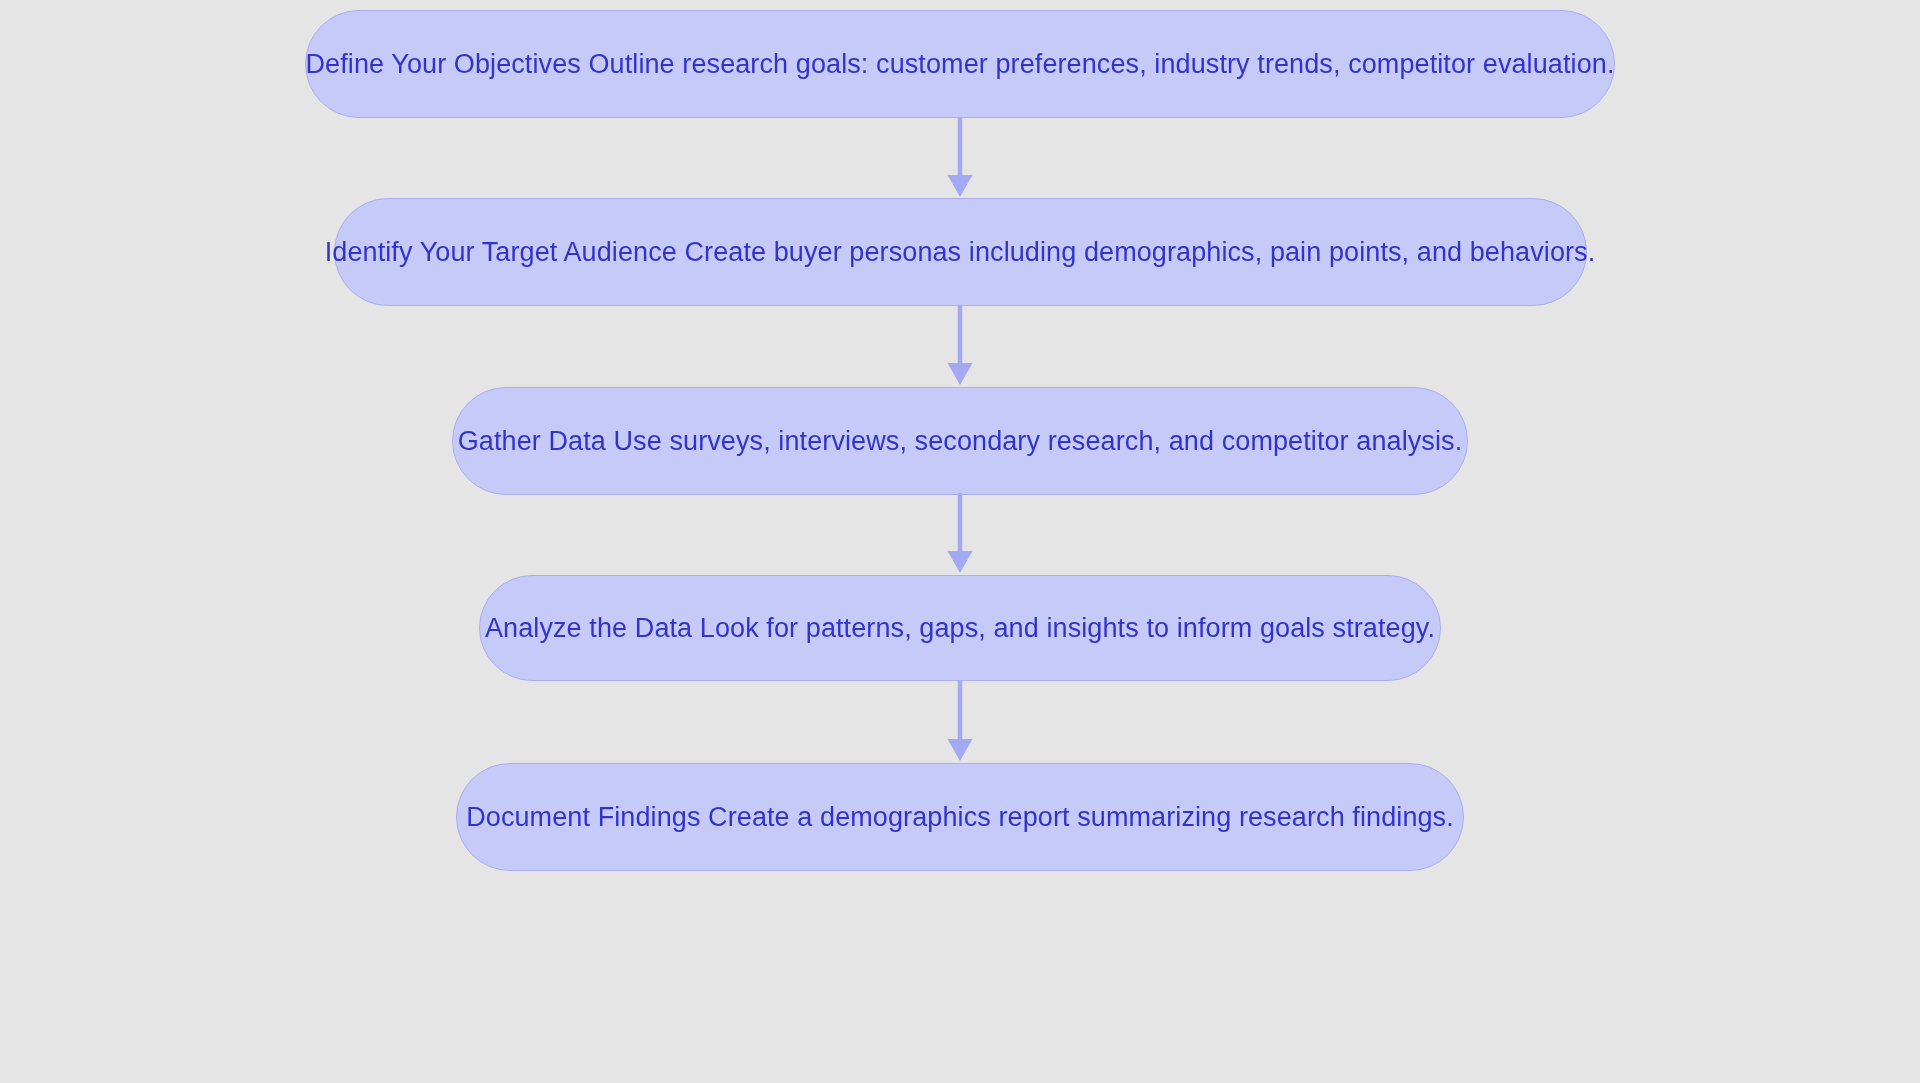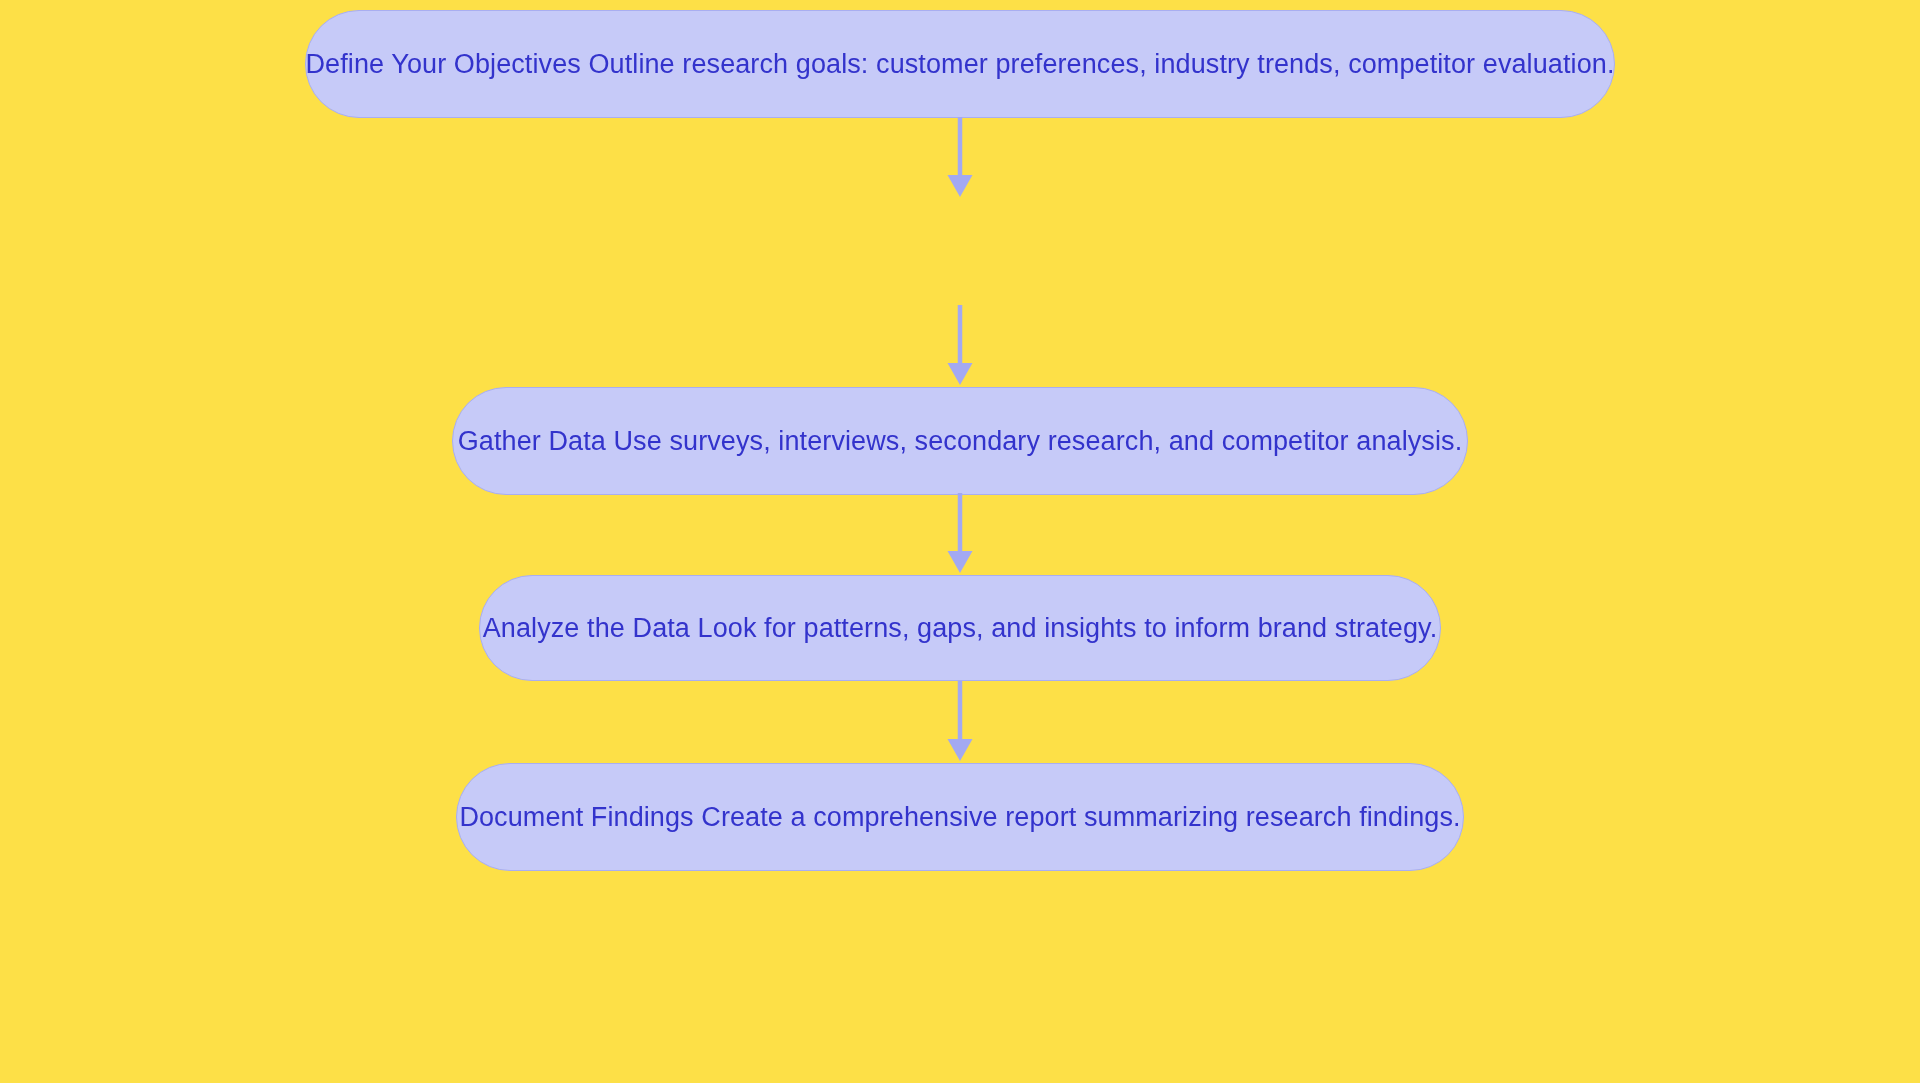--- a/index.html
+++ b/index.html
@@ -11,21 +11,21 @@
     width: 1920px;
     height: 1083px;
     font-family: "Liberation Sans", sans-serif;
     overflow: hidden;
   }
 
   .flowchart {
     position: relative;
     width: 1920px;
     height: 1083px;
-    background: #fde047;
+    background: #e5e5e5;
   }
 
   .flow-row {
     position: absolute;
     left: 0;
     width: 1920px;
     display: flex;
     align-items: center;
     justify-content: center;
   }
@@ -84,20 +84,25 @@
     </div>
   </div>
 
   <div class="connector" id="conn-1">
     <svg width="40" height="82" viewBox="0 0 40 82">
       <line x1="20" y1="0" x2="20" y2="62" stroke="#a3a9f2" stroke-width="4.5"></line>
       <polygon points="20,80 7.5,58 32.5,58" fill="#a3a9f2"></polygon>
     </svg>
   </div>
 
+  <div class="flow-row" id="row-2">
+    <div class="node node-2" style="width:1253px;">
+      <span>Identify Your Target Audience Create buyer personas including demographics, pain points, and behaviors.</span>
+    </div>
+  </div>
 
   <div class="connector" id="conn-2">
     <svg width="40" height="82" viewBox="0 0 40 82">
       <line x1="20" y1="0" x2="20" y2="62" stroke="#a3a9f2" stroke-width="4.5"></line>
       <polygon points="20,80 7.5,58 32.5,58" fill="#a3a9f2"></polygon>
     </svg>
   </div>
 
   <div class="flow-row" id="row-3">
     <div class="node node-3" style="width:1016px;text-align:right;">
@@ -107,30 +112,30 @@
 
   <div class="connector" id="conn-3">
     <svg width="40" height="82" viewBox="0 0 40 82">
       <line x1="20" y1="0" x2="20" y2="62" stroke="#a3a9f2" stroke-width="4.5"></line>
       <polygon points="20,80 7.5,58 32.5,58" fill="#a3a9f2"></polygon>
     </svg>
   </div>
 
   <div class="flow-row" id="row-4">
     <div class="node node-4" style="width:962px;">
-      <span>Analyze the Data Look for patterns, gaps, and insights to inform brand strategy.</span>
+      <span>Analyze the Data Look for patterns, gaps, and insights to inform goals strategy.</span>
     </div>
   </div>
 
   <div class="connector" id="conn-4">
     <svg width="40" height="82" viewBox="0 0 40 82">
       <line x1="20" y1="0" x2="20" y2="62" stroke="#a3a9f2" stroke-width="4.5"></line>
       <polygon points="20,80 7.5,58 32.5,58" fill="#a3a9f2"></polygon>
     </svg>
   </div>
 
   <div class="flow-row" id="row-5">
     <div class="node node-5" style="width:1008px;">
-      <span>Document Findings Create a comprehensive report summarizing research findings.</span>
+      <span>Document Findings Create a demographics report summarizing research findings.</span>
     </div>
   </div>
 
 </div>
 
 </body></html>

